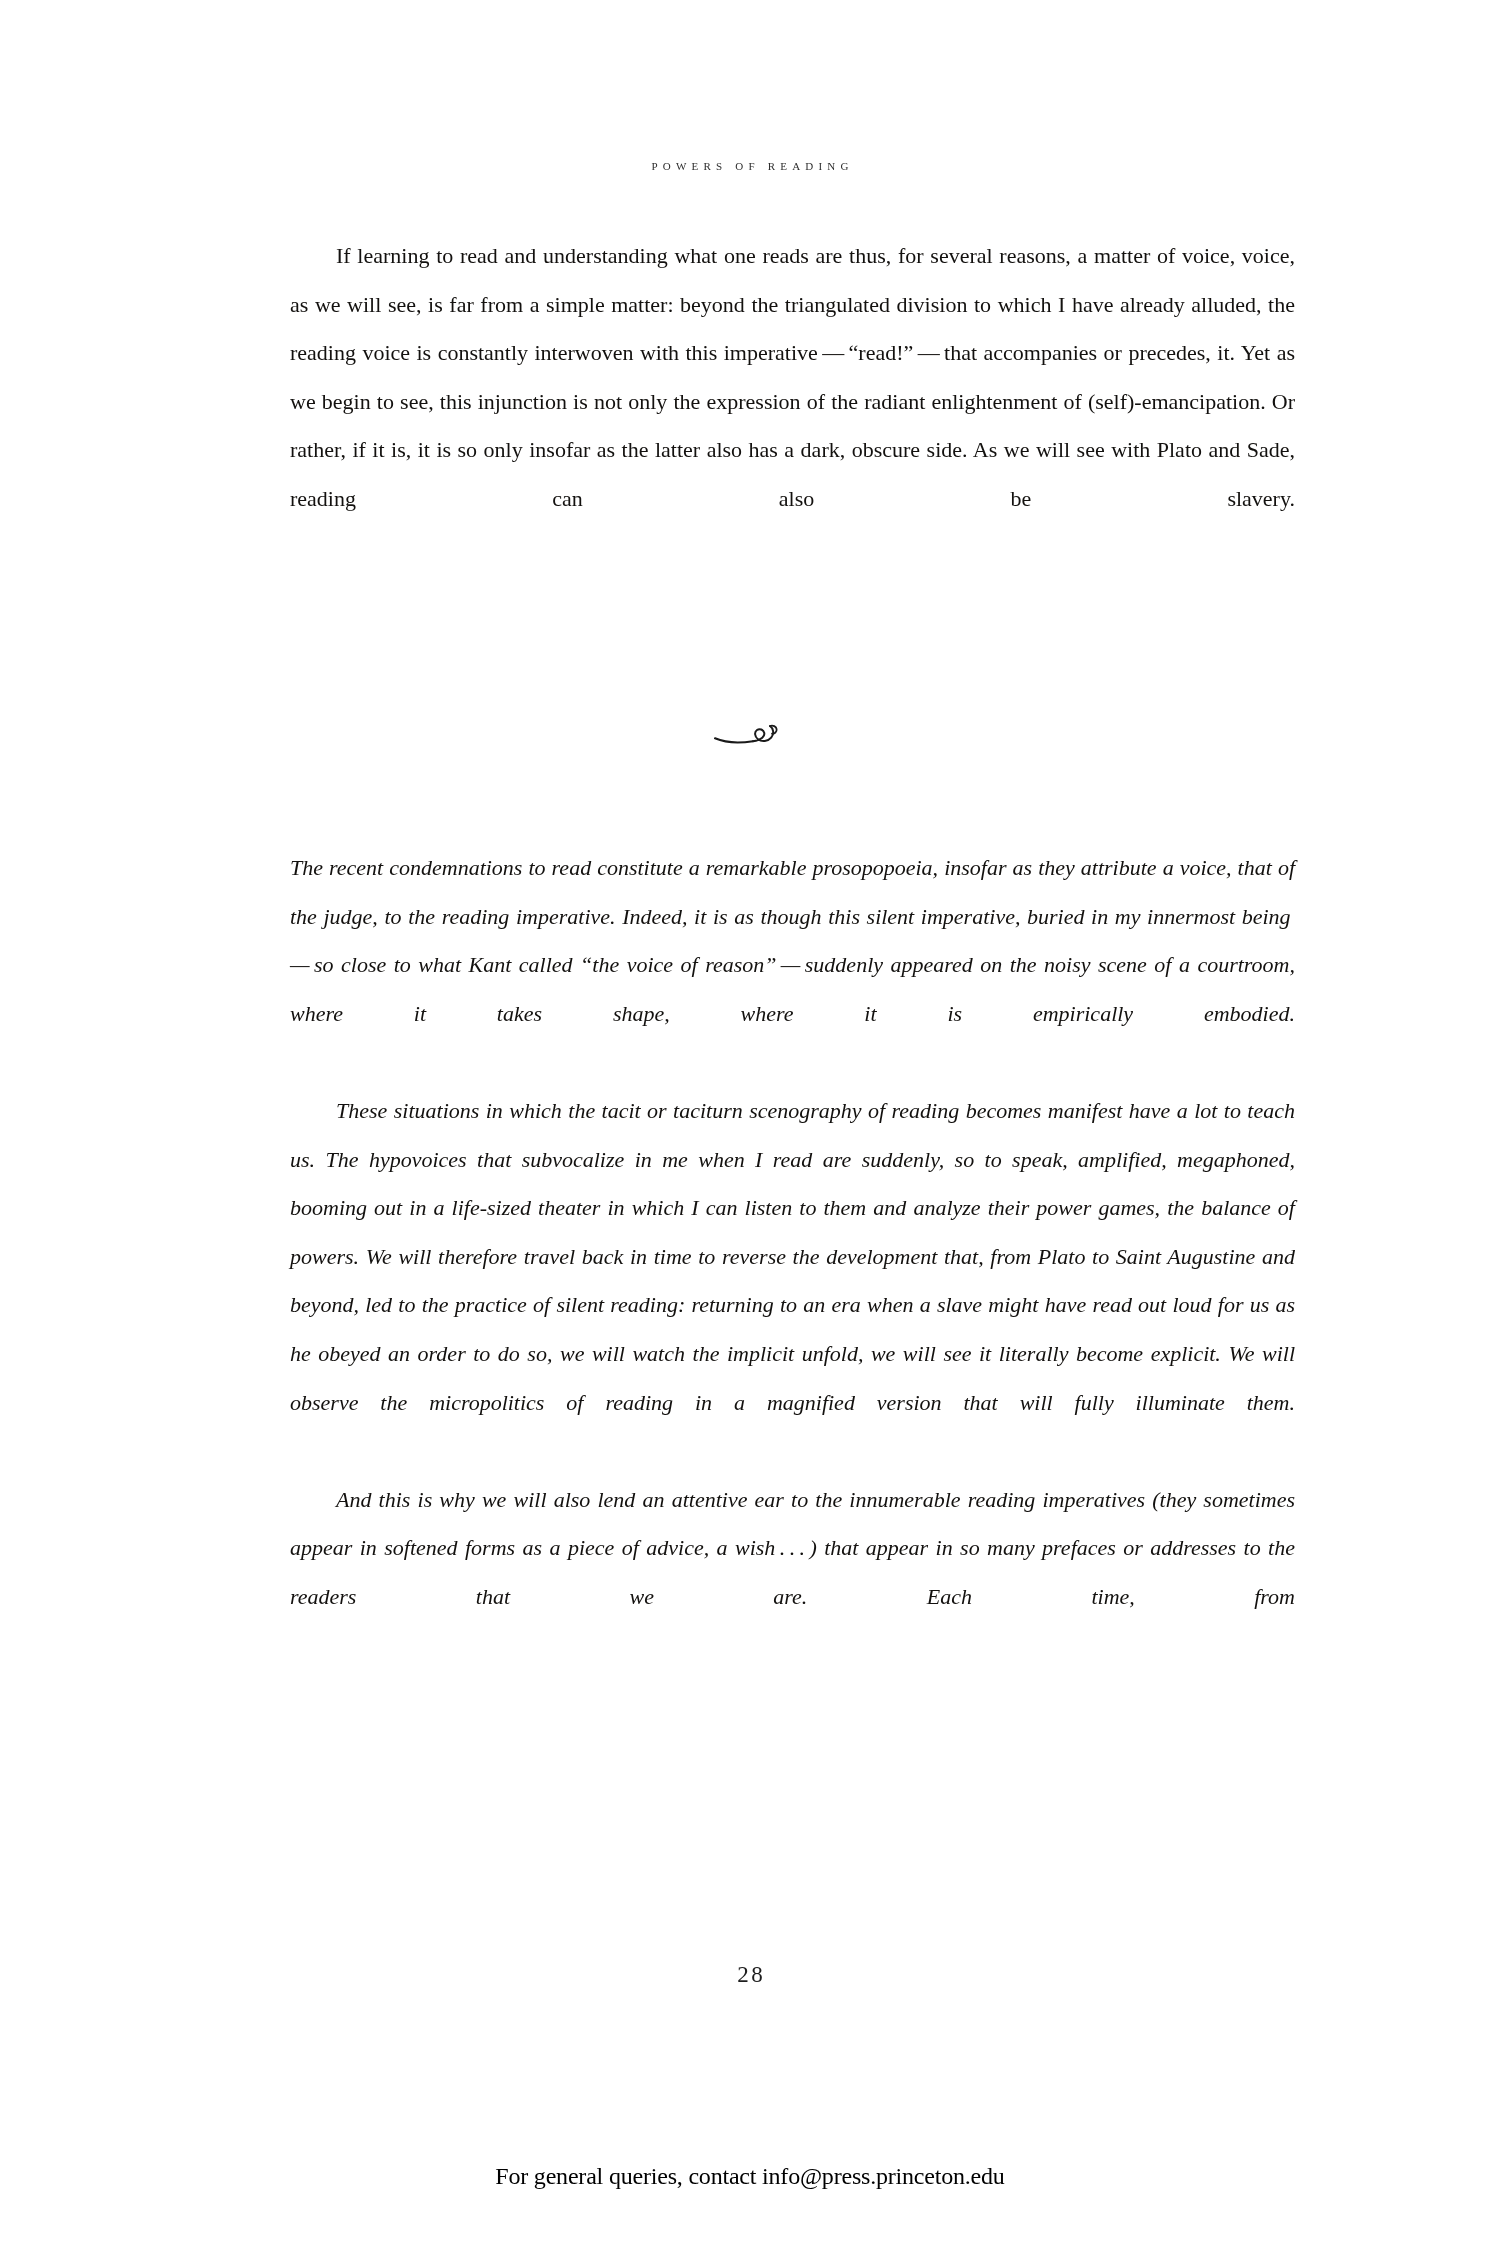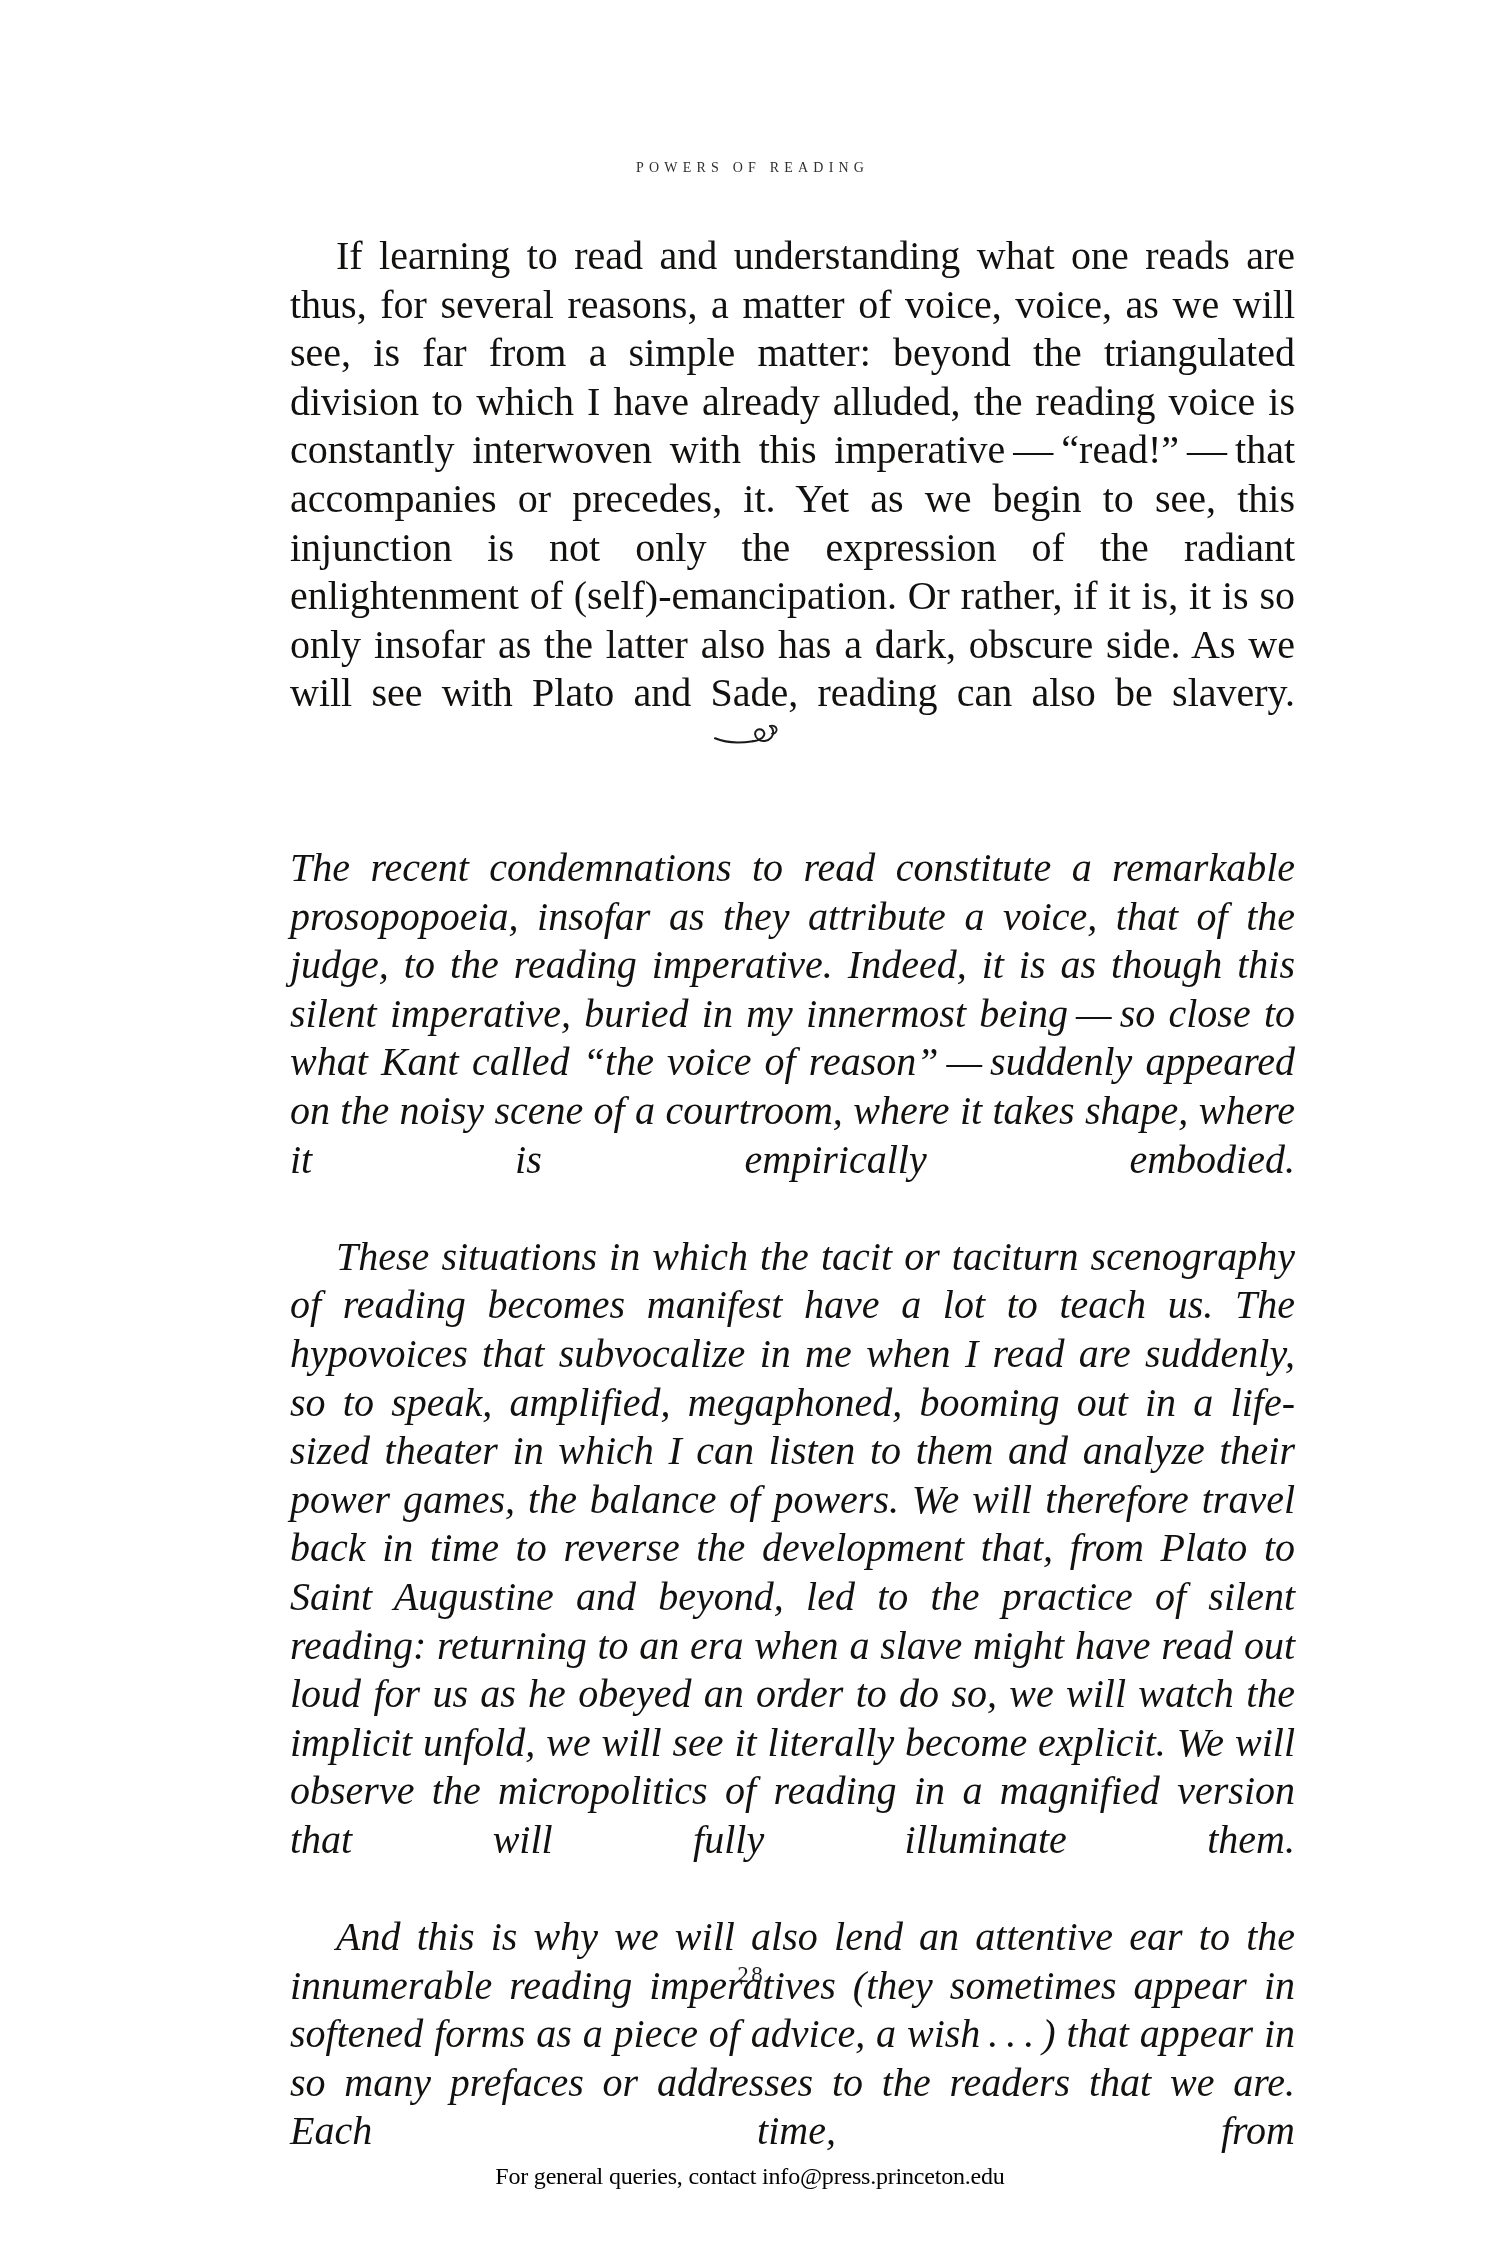--- a/index.html
+++ b/index.html
@@ -32,37 +32,37 @@
   #copyright-notice .cline { display: block; white-space: nowrap; }
 
   
   #running-head {
     position: absolute;
     left: 0;
     top: 160px;
     width: 1500px;
     text-align: center;
     font-family: "Liberation Serif", "DejaVu Serif", serif;
-    font-size: 14px;
+    font-size: 11px;
     letter-spacing: 5.2px;
     color: #2e2e2e;
     text-indent: 5.2px;
   }
 
   
   #text-block {
     position: absolute;
     left: 290px;
     top: 232px;
     width: 1005px;
   }
 
   .para {
     margin: 0;
-    font-size: 40px;
+    font-size: 22px;
     line-height: 48.6px;
     text-align: justify;
     text-justify: inter-word;
     color: #13110f;
     -webkit-font-smoothing: antialiased;
   }
   .para.indent { text-indent: 46px; }
   .para.noindent { text-indent: 0; }
 
   

